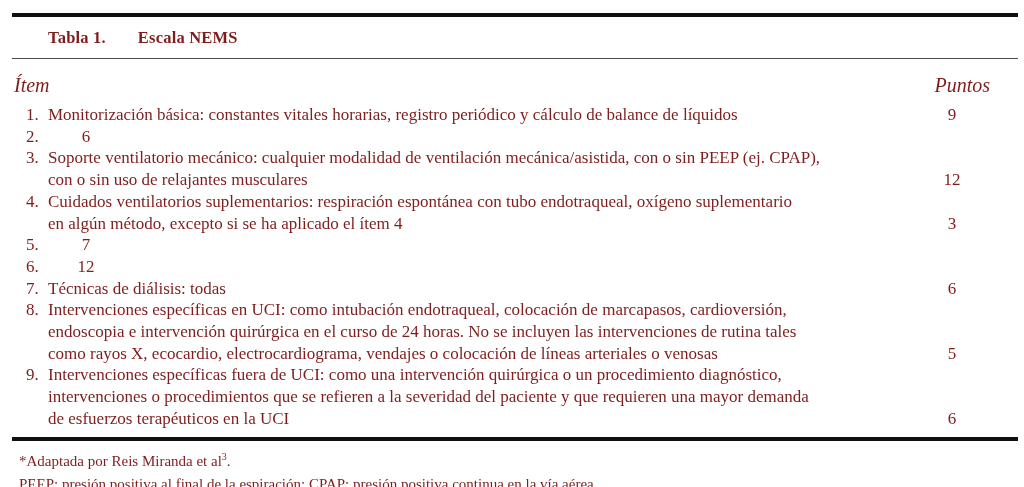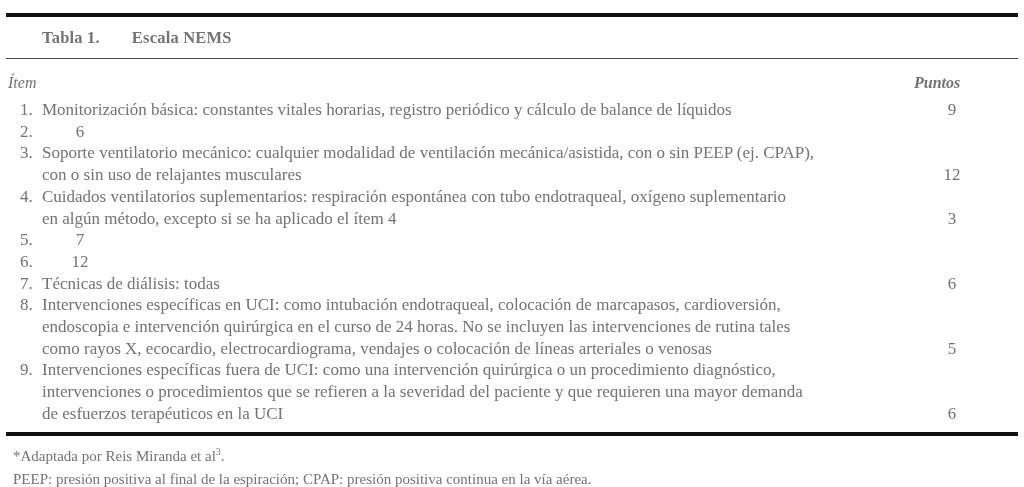--- a/index.html
+++ b/index.html
@@ -7,23 +7,23 @@
     padding: 0;
     background: #ffffff;
     width: 1024px;
     height: 487px;
     overflow: hidden;
   }
   .page {
     box-sizing: border-box;
     width: 1024px;
     height: 406px;
-    padding: 13px 6px 0 6px;
+    padding: 13px 6px 0 12px;
     font-family: "Liberation Serif", "DejaVu Serif", serif;
-    color: #737373;
+    color: #7f1d1d;
   }
   .rule-thick {
     height: 4px;
     background: #101010;
   }
   .rule-thin {
     height: 1px;
     background: #4a4a4a;
   }
   .table-title {
@@ -32,34 +32,33 @@
     font-weight: bold;
     letter-spacing: 0.2px;
   }
   .table-title .title-label {
     margin-right: 32px;
   }
   .col-header-row {
     display: flex;
     align-items: baseline;
     padding: 15px 0 5px 0;
-    font-size: 16px;
+    font-size: 20px;
     font-style: italic;
     gap: 48px;
   }
   .col-header-item {
     flex: 1;
     padding-left: 2px;
   }
   .col-header-points {
     flex: none;
     width: 76px;
     margin-right: 28px;
-    text-align: left;
-    font-weight: bold;
+    text-align: right;
   }
   .items {
     padding-top: 2px;
   }
   .item-row {
     display: flex;
     align-items: flex-end;
     font-size: 17px;
     line-height: 21.7px;
   }

